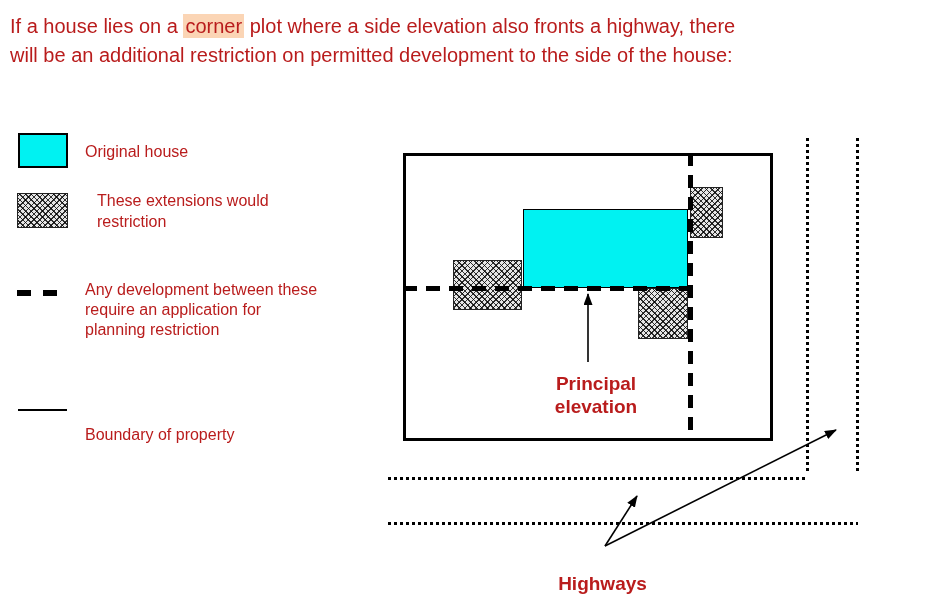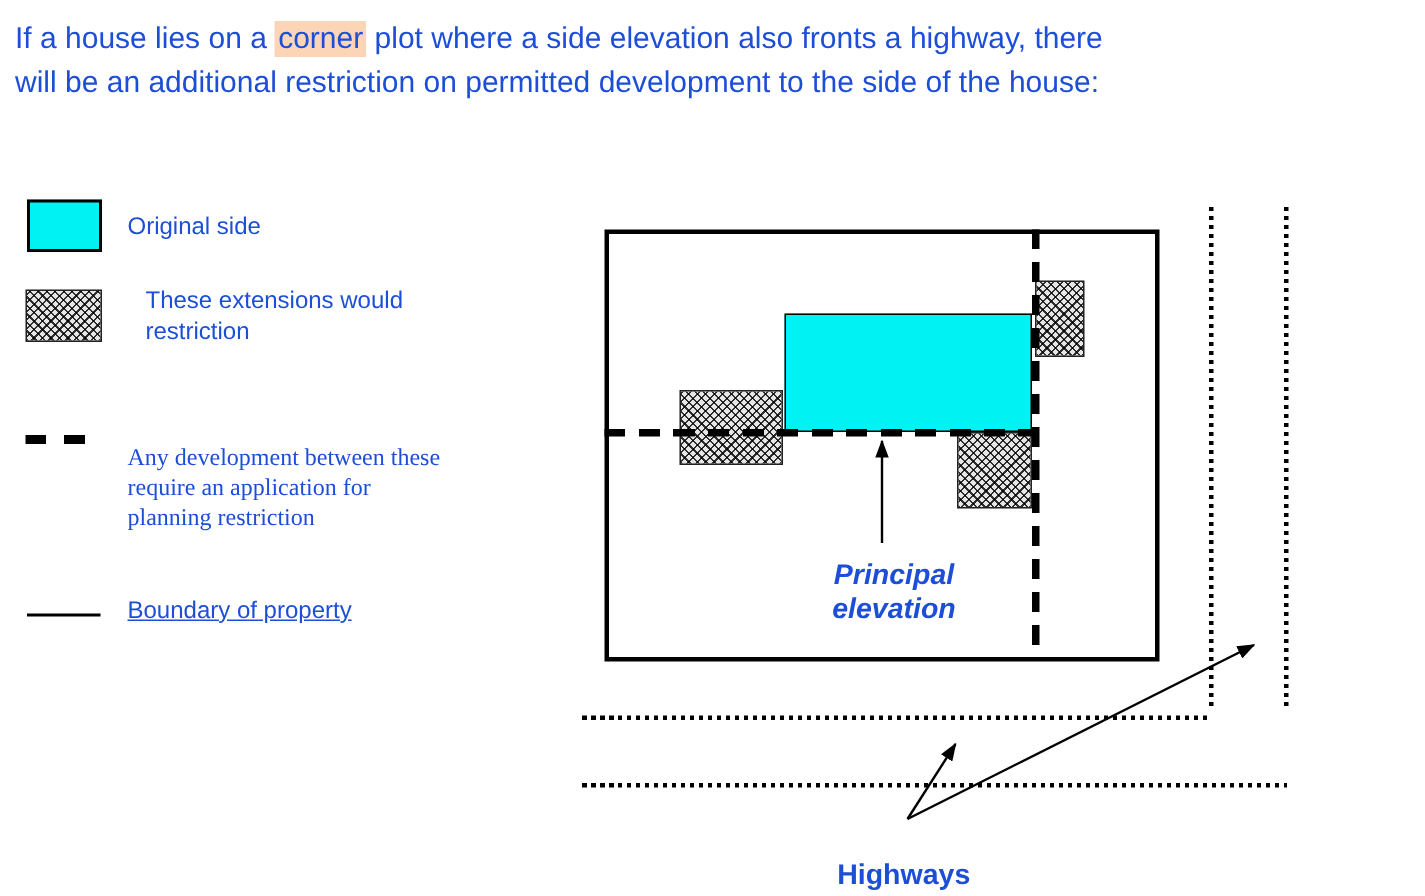--- a/index.html
+++ b/index.html
@@ -1,18 +1,18 @@
 <!DOCTYPE html>
 <html style="--house_fill: #00f2f2; --highlight: #fbd5b5; --line: #000000;"><head>
 <meta charset="utf-8">
 <style>
   html,body{margin:0;padding:0;background:#fff;}
   #canvas{
     position:relative;width:950px;height:597px;background:#fff;overflow:hidden;
-    font-family:"Liberation Sans","DejaVu Sans",sans-serif;color:#1d4ed8;
+    font-family:"Liberation Sans","DejaVu Sans",sans-serif;color:#b91c1c;
   }
   .abs{position:absolute;}
   
   #intro{left:10px;top:12px;font-size:20px;line-height:29px;white-space:nowrap;}
   .hl{background:var(--highlight,#fbd5b5);padding:1px 2px;}
   
   .lg-text{font-size:16px;line-height:20px;}
   .swatch-cyan{width:50px;height:35px;background:var(--house_fill,#00ffff);border:2px solid #000;box-sizing:border-box;}
   .hatch{
     background-color:#e6e6e6;
@@ -40,55 +40,55 @@
 <body>
 
 <div id="canvas">
 
   <div class="abs" id="intro">
     <div><span>If a house lies on a </span><span class="hl">corner</span><span> plot where a side elevation also fronts a highway, there</span></div>
     <div>will be an additional restriction on permitted development to the side of the house:</div>
   </div>
 
   <div class="abs swatch-cyan" style="left:18px;top:133px;"></div>
-  <div class="abs lg-text" style="left:85px;top:142px;">Original side</div>
+  <div class="abs lg-text" style="left:85px;top:142px;">Original house</div>
 
   <div class="abs hatch" style="left:17px;top:193px;width:51px;height:35px;"></div>
   <div class="abs lg-text" style="left:97px;top:190px;line-height:21px;">
     <div>These extensions would</div>
     <div>restriction</div>
   </div>
 
   <div class="abs lg-dash" style="left:17px;top:290px;"></div>
-  <div class="abs lg-text" style="left:85px;top:296px;font-family:Liberation Serif, serif;">
+  <div class="abs lg-text" style="left:85px;top:280px;">
     <div>Any development between these</div>
     <div>require an application for</div>
     <div>planning restriction</div>
   </div>
 
   <div class="abs lg-solid" style="left:18px;top:409px;"></div>
-  <div class="abs lg-text" style="left:85px;top:398px;text-decoration:underline;">Boundary of property</div>
+  <div class="abs lg-text" style="left:85px;top:425px;">Boundary of property</div>
 
   <div class="abs" id="boundary"></div>
 
   <div class="abs hatch ext" style="left:453px;top:260px;width:69px;height:50px;"></div>
   <div class="abs hatch ext" style="left:690px;top:187px;width:33px;height:51px;"></div>
   <div class="abs hatch ext" style="left:638px;top:288px;width:50px;height:51px;"></div>
 
   <div class="abs" id="house"></div>
 
   <div class="abs dash-h overline" style="left:403px;top:286px;width:287px;"></div>
   <div class="abs dash-v overline" style="left:688px;top:153px;height:277px;"></div>
 
   <div class="abs dot-v" style="left:806px;top:138px;height:334px;"></div>
   <div class="abs dot-v" style="left:856px;top:138px;height:335px;"></div>
   <div class="abs dot-h" style="left:388px;top:477px;width:419px;"></div>
   <div class="abs dot-h" style="left:388px;top:522px;width:470px;"></div>
 
-  <div class="abs diagram-label" style="left:530px;top:372px;width:132px;font-style:italic;">
+  <div class="abs diagram-label" style="left:530px;top:372px;width:132px;">
     <div>Principal</div>
     <div>elevation</div>
   </div>
   <div class="abs diagram-label" style="left:540px;top:572px;width:125px;">Highways</div>
 
   <svg class="abs" id="arrow-svg" viewBox="0 0 950 597" xmlns="http://www.w3.org/2000/svg">
     <defs>
       <marker id="ah" markerUnits="userSpaceOnUse" markerWidth="12" markerHeight="9" refX="11" refY="4.5" orient="auto">
         <path d="M0,0 L12,4.5 L0,9 Z" fill="#000"></path>
       </marker>

